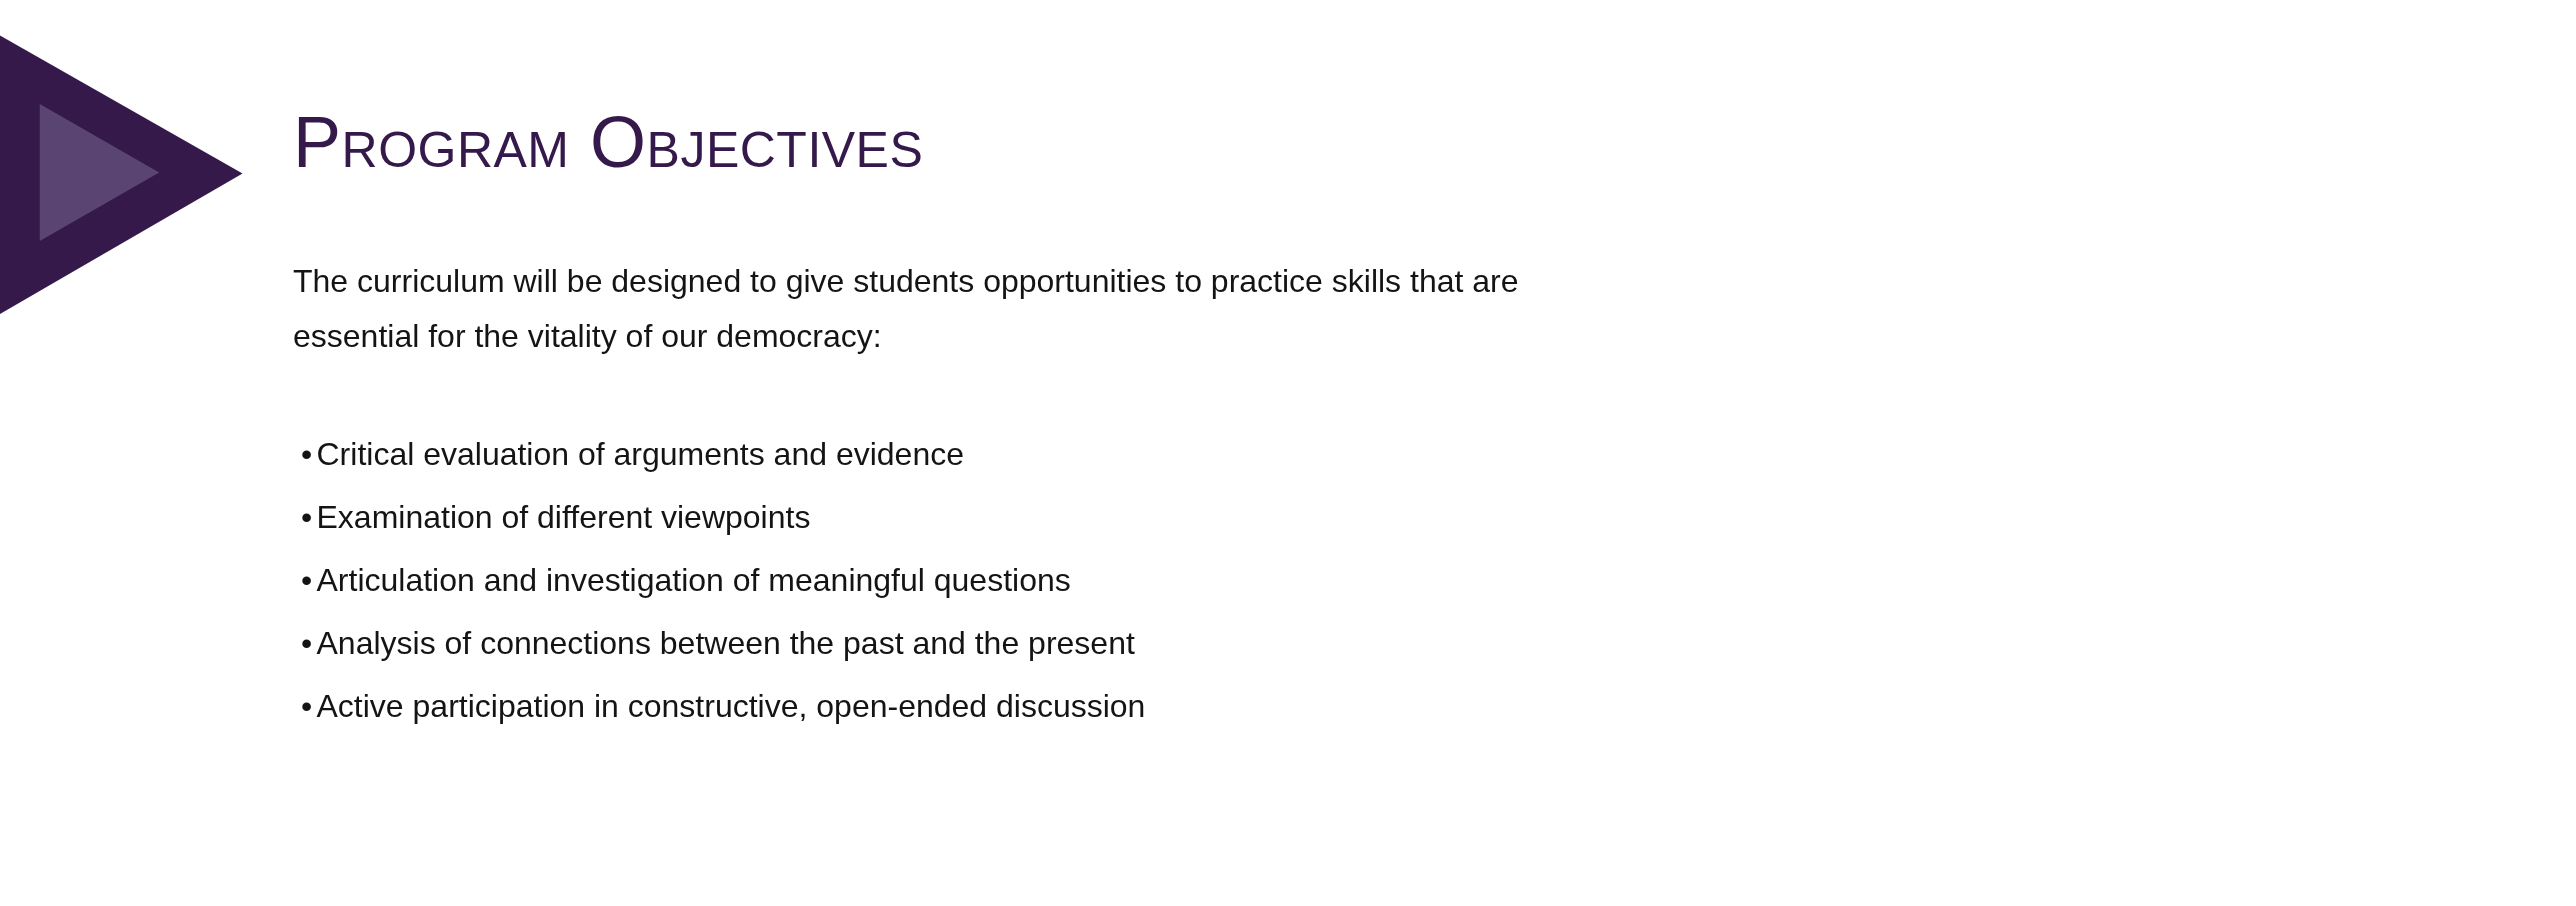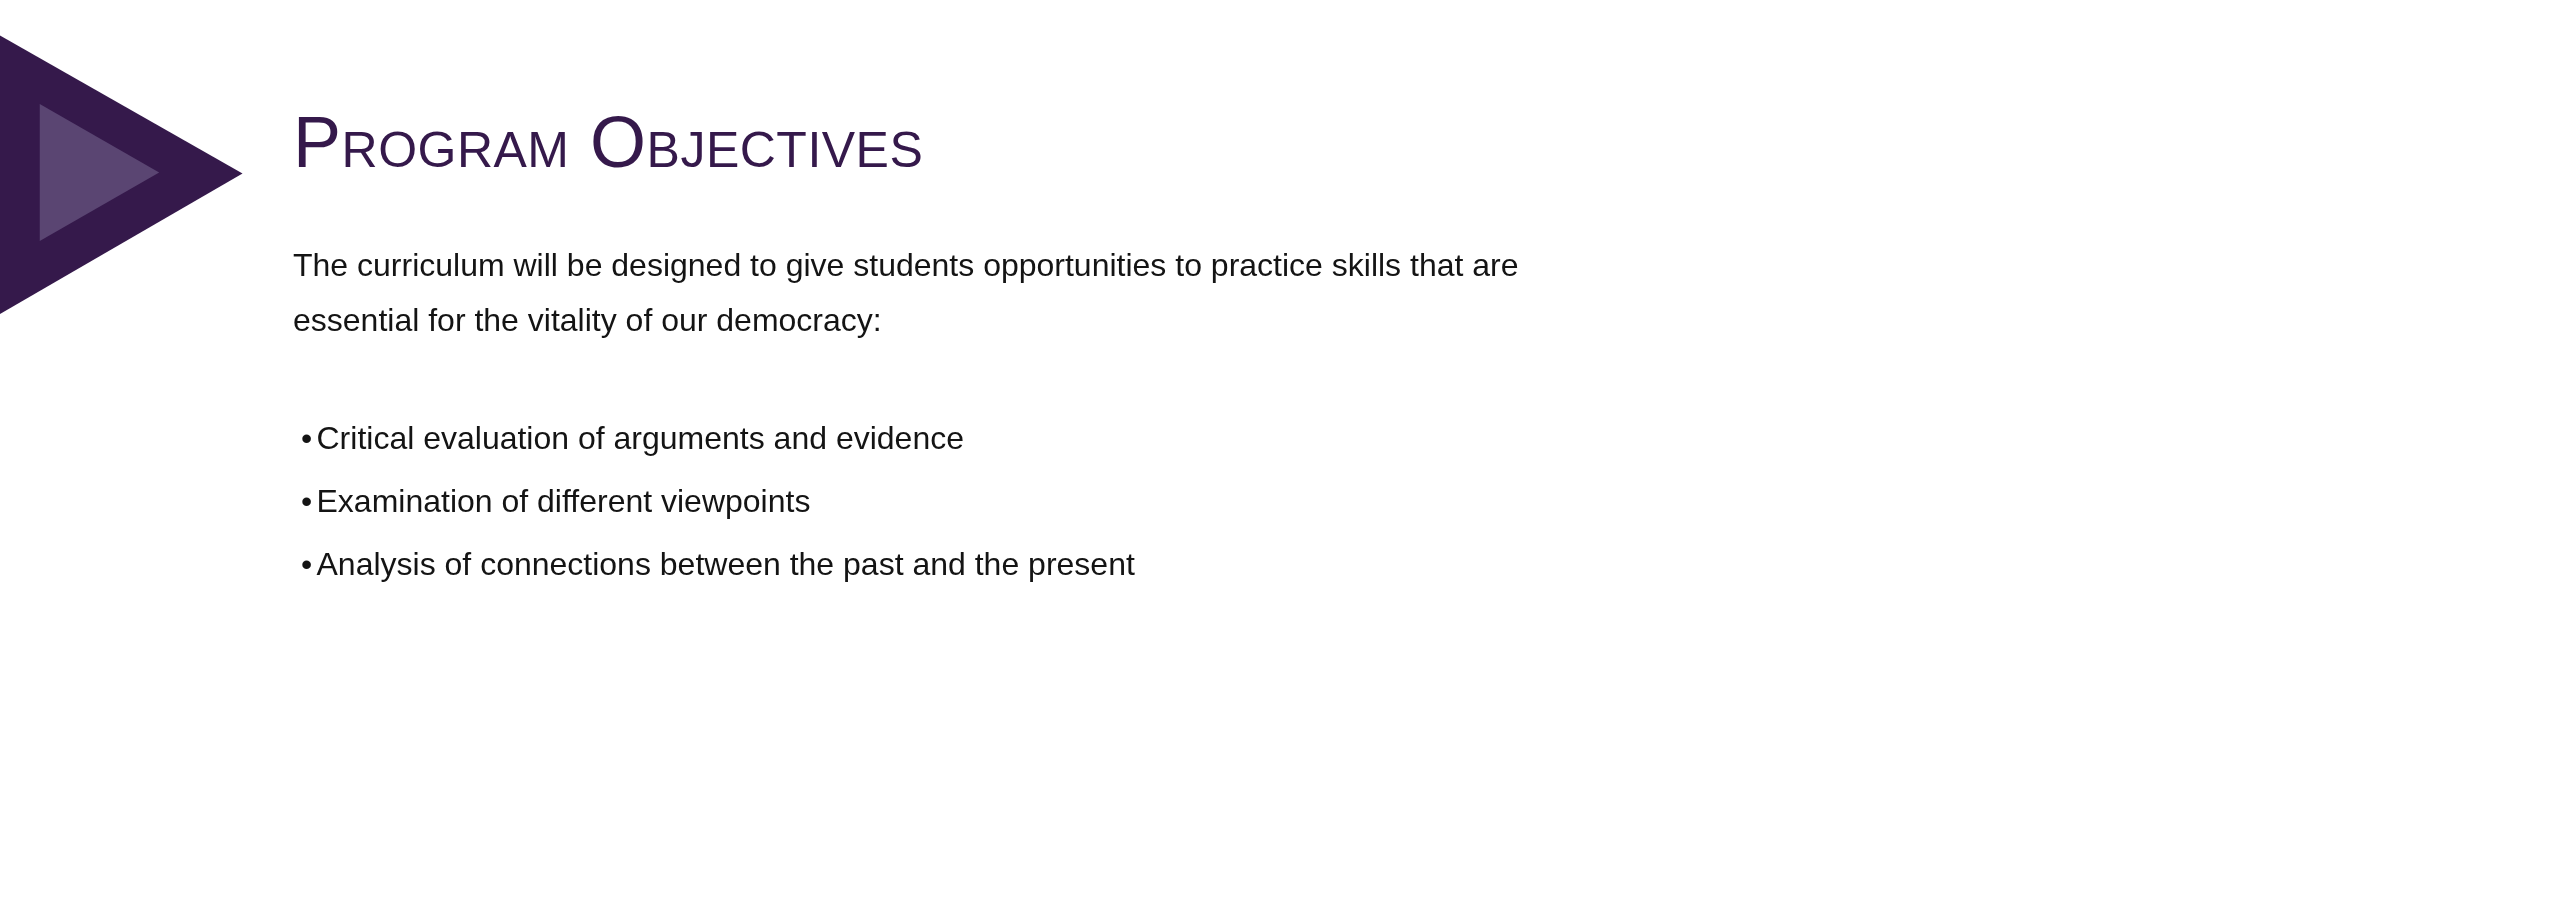--- a/index.html
+++ b/index.html
@@ -59,21 +59,21 @@
     font-weight: 400;
     font-variant: small-caps;
     font-variant-caps: small-caps;
     letter-spacing: 0.5px;
     color: #35194B;
     white-space: nowrap;
   }
 
   #body-block {
     position: absolute;
-    top: 238px;
+    top: 254px;
     left: 0;
     width: 2215px;
     color: #141414;
     font-size: 32px;
     line-height: 55px;
     font-weight: 400;
   }
 
   .para {
     margin: 0;
@@ -124,21 +124,27 @@
       <div class="spacer-line"></div>
 
       <ul class="bullet-list">
         <li>
           <span class="bullet-glyph">•</span><span>Critical evaluation of arguments and evidence</span>
         </li>
         <li>
           <span class="bullet-glyph">•</span><span>Examination of different viewpoints</span>
         </li>
         <li>
+          <span class="bullet-glyph">•</span><span>Articulation and investigation of meaningful questions</span>
+        </li>
+        <li>
           <span class="bullet-glyph">•</span><span>Analysis of connections between the past and the present</span>
+        </li>
+        <li>
+          <span class="bullet-glyph">•</span><span>Active participation in constructive, open-ended discussion</span>
         </li>
       </ul>
 
       <div class="spacer-line"></div>
 
 
     </div>
   </div>
 </div>
 

